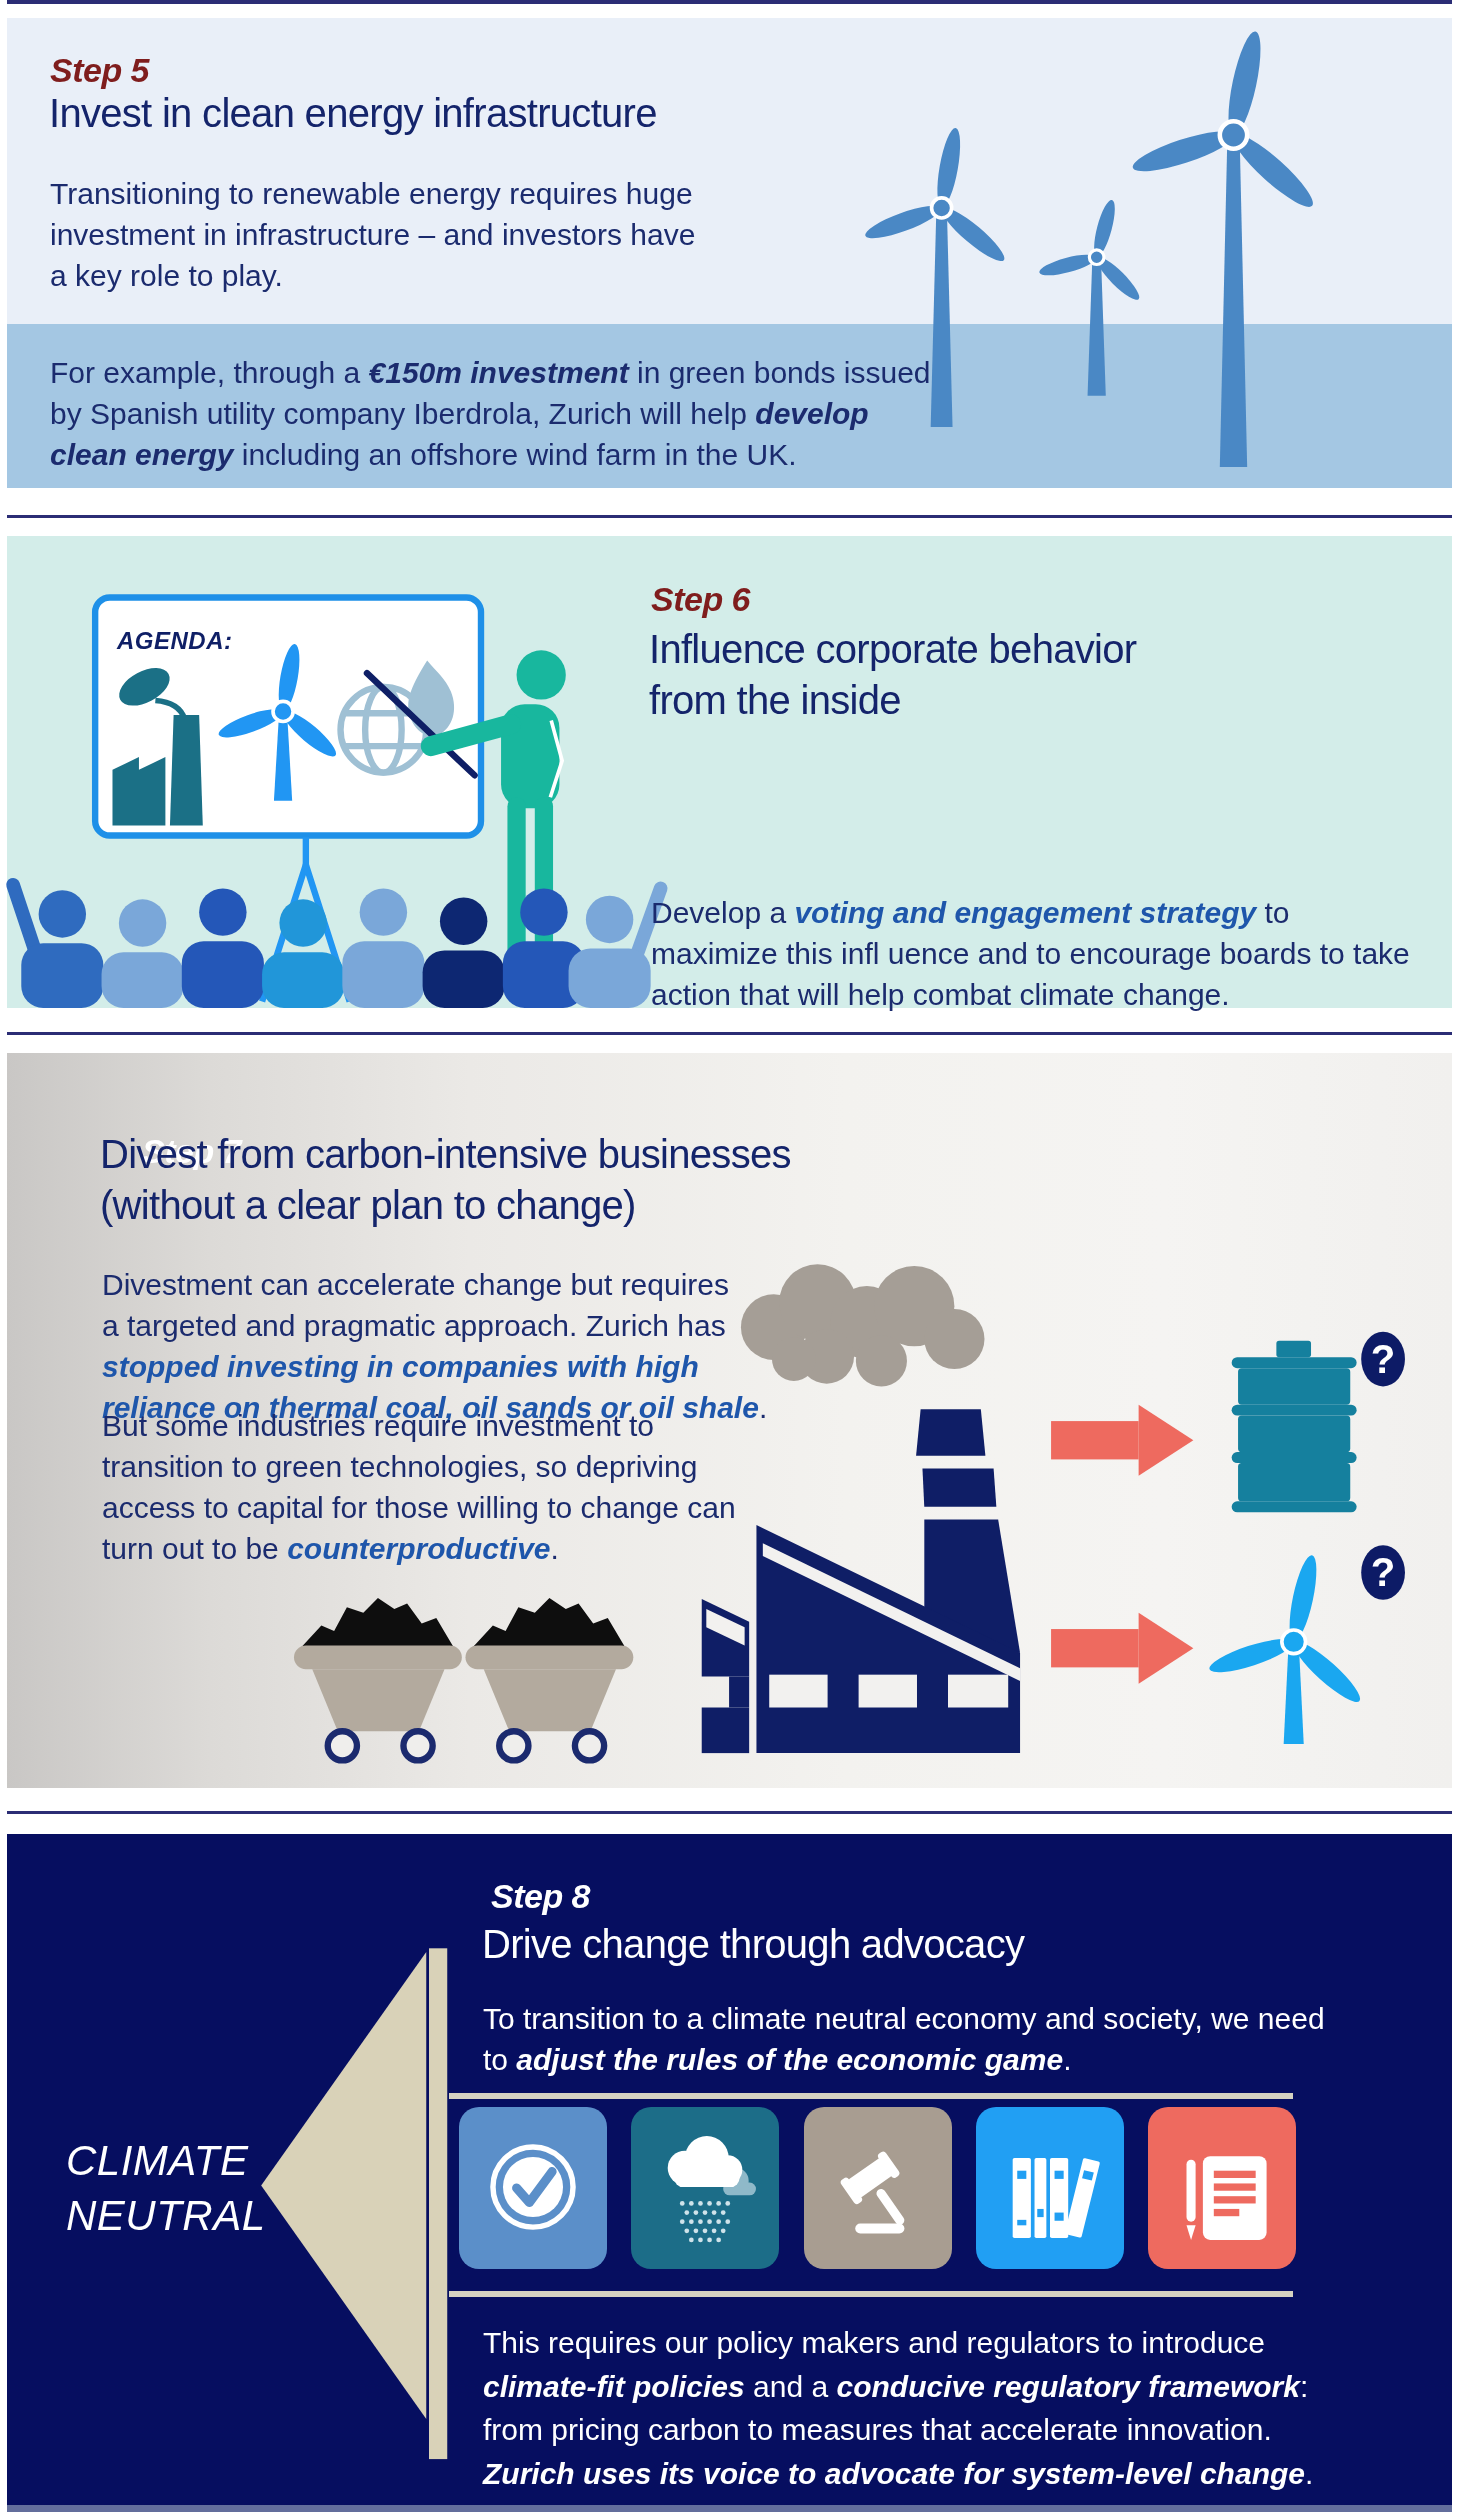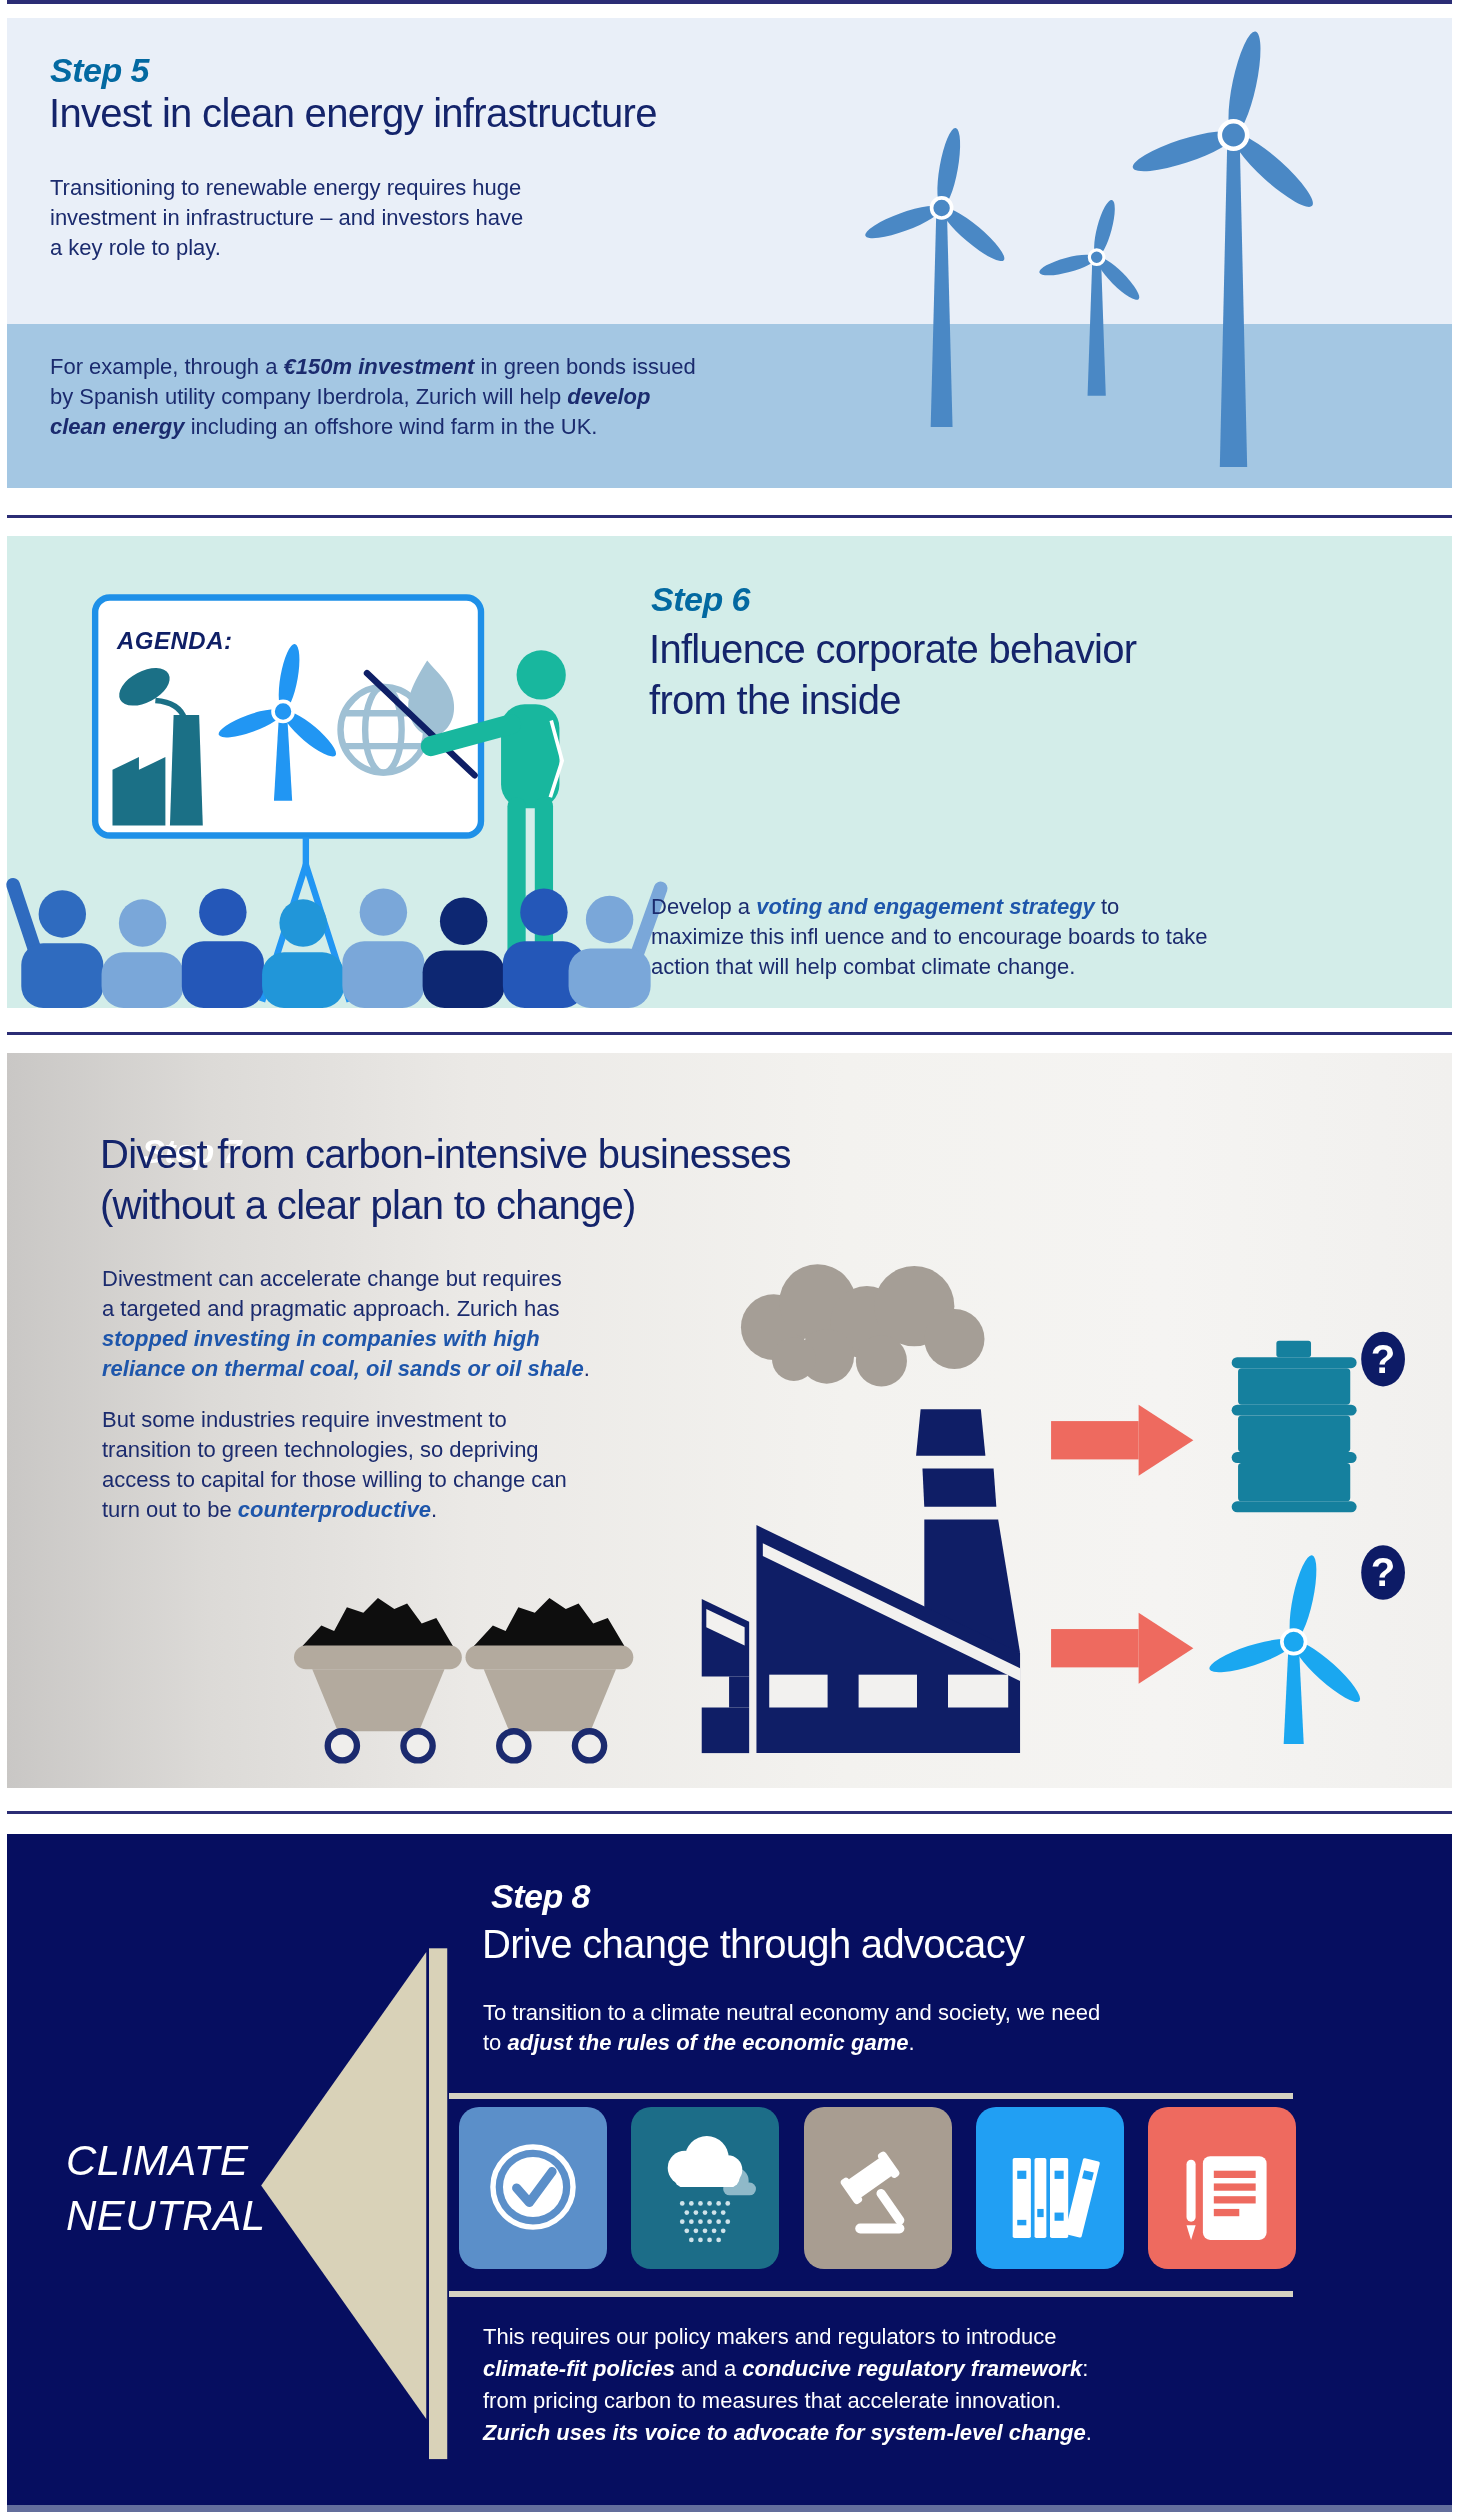--- a/index.html
+++ b/index.html
@@ -12,25 +12,25 @@
   #sec5b{left:7.3px;top:324px;width:1445px;height:164px;background:#a4c7e3;z-index:0;}
   #sec6{left:7.3px;top:536px;width:1445px;height:472px;background:#d3ede9;z-index:0;}
   #sec7{left:7.3px;top:1053px;width:1445px;height:735px;
         background:linear-gradient(90deg,#c9c7c5 0%,#dcdad7 14%,#ebe9e6 32%,#f3f2ef 58%,#f5f4f2 80%,#f1f0ee 100%);z-index:0;}
   #sec8{left:7.3px;top:1834px;width:1445px;height:671px;background:#060e60;z-index:0;}
   #bottomstrip{left:7.3px;top:2505px;width:1445px;height:7.3px;background:#636e9c;z-index:0;}
   
   #art{position:absolute;left:0;top:0;width:1460px;height:2512px;z-index:1;pointer-events:none;}
   
   .txt{position:absolute;z-index:2;white-space:pre-line;}
-  .steplab{font-size:34px;font-style:italic;font-weight:700;color:#0369a1;letter-spacing:-0.5px;}
+  .steplab{font-size:34px;font-style:italic;font-weight:700;color:#7f1d1d;letter-spacing:-0.5px;}
   .steplab.white{color:#ffffff;}
   .h1{font-size:40px;line-height:1.28;color:#14246b;letter-spacing:-0.7px;}
   .h1.white{color:#ffffff;}
-  .body{font-size:22px;line-height:1.37;color:#1b2b6e;}
+  .body{font-size:30px;line-height:1.37;color:#1b2b6e;}
   .body.white{color:#ffffff;}
   .em{font-weight:700;font-style:italic;}
   .em.r{color:#1e56ab;}
   #agenda{font-size:24px;font-style:italic;font-weight:800;color:#0f1f66;letter-spacing:0.5px;}
   #climate{font-size:42px;font-style:italic;color:#ffffff;line-height:1.32;letter-spacing:0.5px;}
   
   .beigeline{position:absolute;left:449px;width:844px;height:5.5px;background:#d5d2c2;z-index:2;}
   #tiles{position:absolute;left:459px;top:2107px;width:837px;height:162px;display:flex;
          justify-content:space-between;z-index:2;}
   .tile{width:148px;height:162px;border-radius:20px;display:flex;align-items:center;justify-content:center;}

